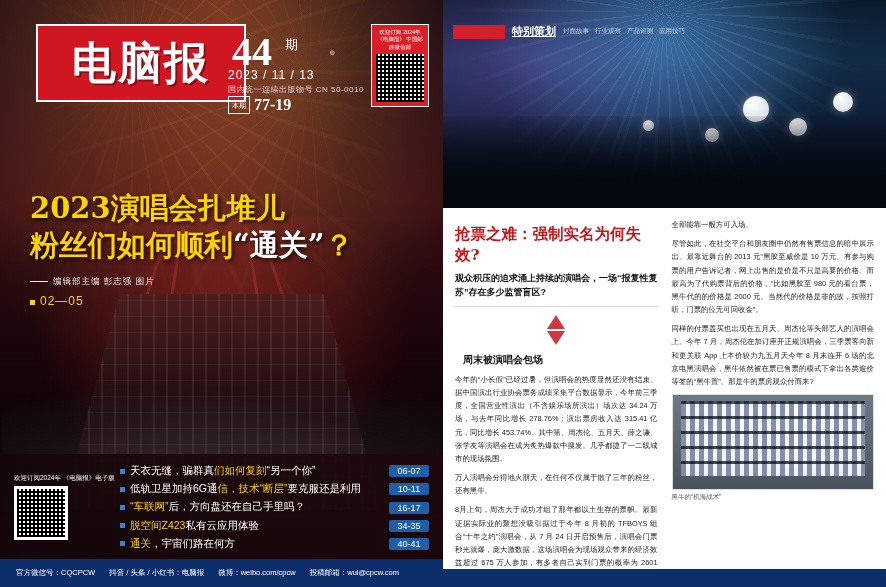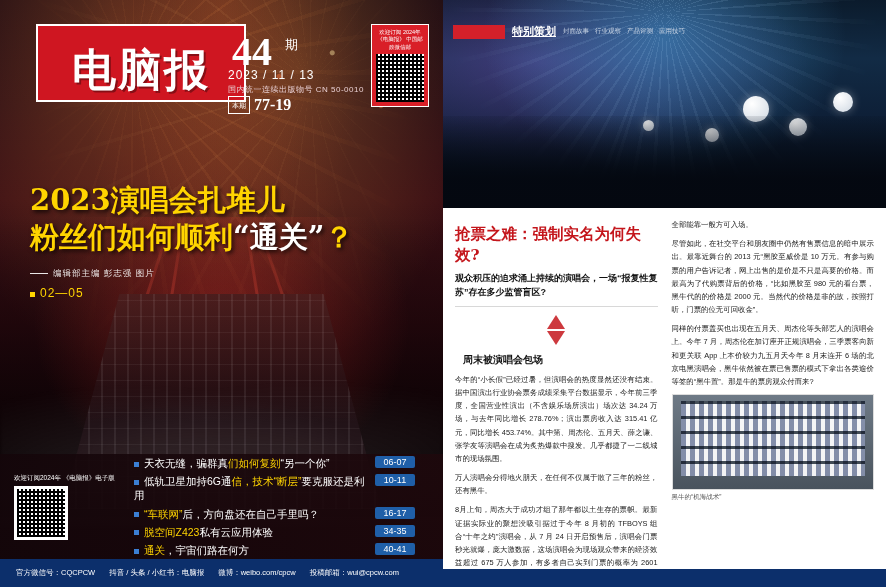--- a/index.html
+++ b/index.html
@@ -68,21 +68,21 @@
   }
   .beam { position:absolute; bottom:170px; width:3px; height:230px; transform-origin: bottom center;
           background: linear-gradient(0deg, rgba(255,80,60,.55), rgba(255,80,60,0)); }
   .b1{left:24%; transform: rotate(18deg);} .b2{left:34%; transform: rotate(9deg);}
   .b3{left:62%; transform: rotate(-9deg);} .b4{left:73%; transform: rotate(-19deg);}
 
   
   .masthead {
     position:absolute; left:36px; top:24px; width:210px; height:78px;
     background:#cf1621; border:2px solid #fff;
-    display:flex; align-items:flex-end; justify-content:center;
+    display:flex; align-items:center; justify-content:center;
   }
   .masthead-text {
     color:#fff; font-size:44px; letter-spacing:2px; font-weight:bold;
     font-family:"DejaVu Serif","Liberation Serif",serif;
     text-shadow: 2px 2px 0 rgba(0,0,0,.35);
   }
   .issue-no {
     position:absolute; left:232px; top:28px; color:#fff;
     font-size:40px; font-weight:bold; font-family:"Liberation Serif",serif;
   }
@@ -101,21 +101,21 @@
     text-align:center; border:1px solid #fff;
   }
   .qr-top .cap { color:#fff; font-size:5.5px; line-height:1.35; margin-bottom:3px; }
   .qr-img { width:48px; height:48px; margin:0 auto;
     background:
       repeating-linear-gradient(90deg,#000 0 2px,#fff 2px 4px),
       repeating-linear-gradient(0deg,#000 0 2px,#fff 2px 4px);
     background-blend-mode: multiply; background-color:#fff;
   }
 
-  .headline { position:absolute; left:30px; top:182px; width:390px; }
+  .headline { position:absolute; left:30px; top:190px; width:390px; }
   .headline h1 {
     margin:0; color:#ffd400; font-size:29px; line-height:1.28; font-weight:bold;
     font-family:"DejaVu Serif","Liberation Serif",serif;
     text-shadow: 2px 2px 4px rgba(0,0,0,.8);
   }
   .headline h1 .white { color:#ffffff; }
   .byline { margin-top:12px; color:#ffffff; font-size:8.5px; letter-spacing:1px; opacity:.9; }
   .byline .bar { display:inline-block; width:18px; height:1px; background:#fff; vertical-align:middle; margin-right:5px;}
   .pagemark { margin-top:6px; color:#ffd400; font-size:12px; letter-spacing:1px; }
   .pagemark .sq { display:inline-block; width:5px;height:5px;background:#ffd400; margin-right:5px; vertical-align:middle;}
@@ -126,21 +126,21 @@
     background: linear-gradient(90deg, rgba(20,6,10,.92) 0%, rgba(30,8,12,.88) 100%);
     display:flex; align-items:center;
   }
   .contents-qr { width:118px; padding-left:14px; color:#fff; }
   .contents-qr .cap { font-size:6.5px; line-height:1.4; margin-bottom:4px; }
   .contents-qr .qr2 { width:54px;height:54px;
     background: repeating-linear-gradient(90deg,#000 0 2px,#fff 2px 4px),
                 repeating-linear-gradient(0deg,#000 0 2px,#fff 2px 4px);
     background-blend-mode: multiply; background-color:#fff; border:3px solid #fff;}
   .toc { flex:1; padding-right:12px; }
-  .toc-row { display:flex; align-items:flex-start; margin:4px 16px; }
+  .toc-row { display:flex; align-items:flex-end; margin:4px 2px; }
   .toc-row .t { flex:1; color:#ffffff; font-size:10.5px; line-height:1.35; }
   .toc-row .t .hl { color:#ffd400; }
   .toc-row .p {
     color:#ffffff; font-size:9px; background:#1f5fa8; padding:1px 6px; border-radius:2px; margin-left:8px;
     min-width:40px; text-align:center;
   }
   .toc-row .dotsq { display:inline-block;width:5px;height:5px;background:#3b7fd4;margin-right:5px;vertical-align:middle;}
 
   .footbar {
     position:absolute; left:0; right:0; bottom:0; height:28px; background:#0c2f6b;

